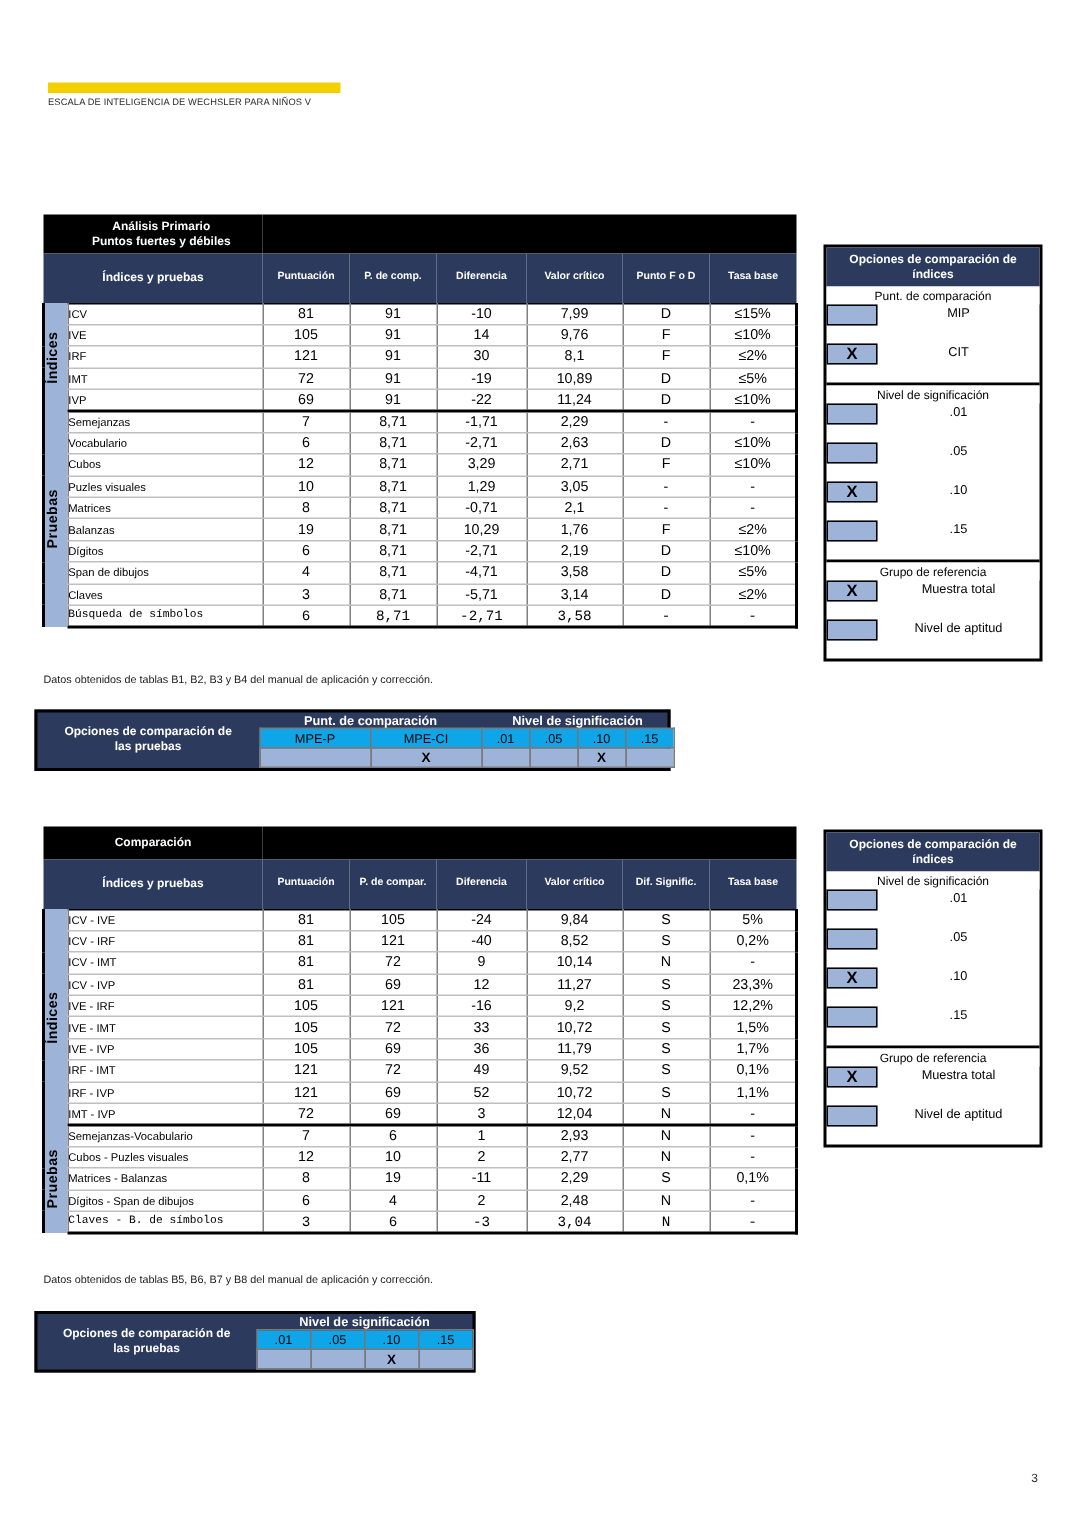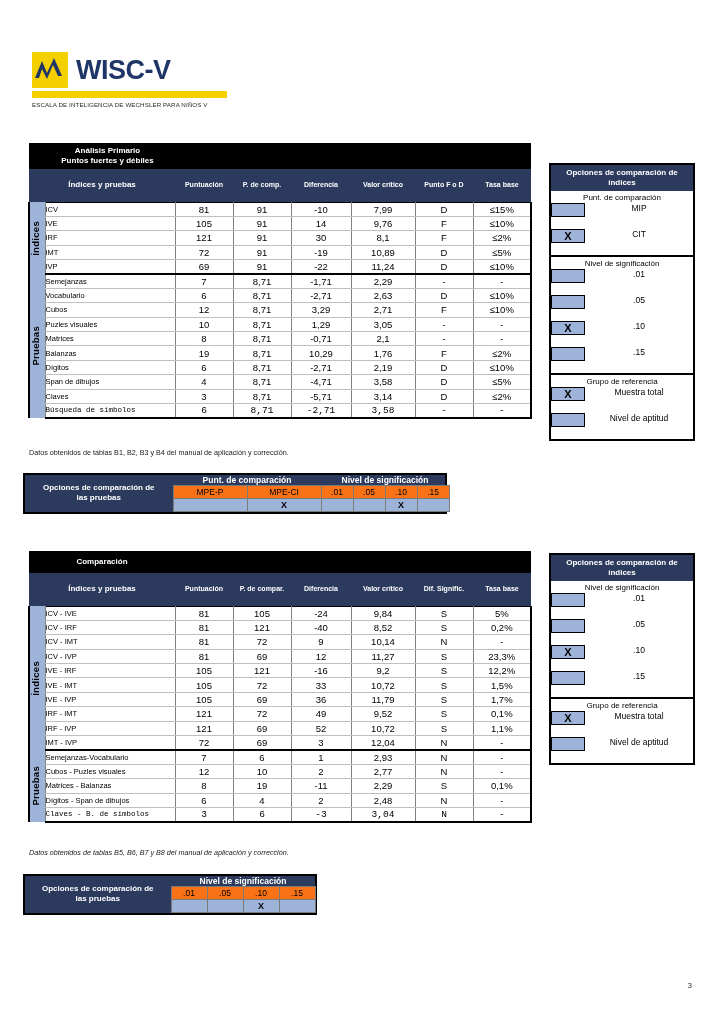--- a/index.html
+++ b/index.html
@@ -88,21 +88,21 @@
   .optbox td { padding:0; }
   .opt-label {
     color:#fff; font-size:8px; font-weight:bold; text-align:center;
     line-height:1.3; padding:2px 3px;
   }
   .opt-grouphdr {
     color:#fff; font-size:8.5px; font-weight:bold; text-align:center;
     padding:1px 2px;
   }
   .opt-val {
-    background:#f97316; color:#000; font-size:8.5px; text-align:center;
+    background:#0ea5e9; color:#000; font-size:8.5px; text-align:center;
     border:1px solid #7a7a7a; height:13px;
   }
   .opt-chk {
     background:#9eb3d8; color:#000; font-size:9px; font-weight:bold;
     text-align:center; border:1px solid #7a7a7a; height:13px;
   }
 
   
   .panel { position:absolute; width:146px; border:2px solid #000; background:#fff; }
   .panel-title {
@@ -130,28 +130,20 @@
   
   #page-number {
     position:absolute; right:26px; bottom:34px;
     font-size:8px; color:#333;
   }
 </style>
 </head>
 <body>
 
 <div id="logo-block">
-  <div class="logo-row">
-    <span class="logo-mark">
-      <svg width="36" height="36" viewBox="0 0 36 36">
-        <path d="M3 26 L10 9 L15 21 L22 6 L30 24 L26 24 L21 13 L15 27 L10 17 L7 26 Z" fill="#1f3568"></path>
-      </svg>
-    </span>
-    <span class="logo-word">WISC-V</span>
-  </div>
   <div class="logo-bar"></div>
   <div class="logo-sub">ESCALA DE INTELIGENCIA DE WECHSLER PARA NIÑOS V</div>
 </div>
 
 <table class="tbl" id="table1" style="left:28px; top:143px; width:502px;">
   <colgroup>
     <col style="width:16px">
       <col style="width:130px">
       <col style="width:58px">
       <col style="width:58px">
@@ -537,21 +529,21 @@
         <td class="cell">6</td>
         <td class="cell">-3</td>
         <td class="cell">3,04</td>
         <td class="cell">N</td>
         <td class="cell outer-right">-</td>
       </tr>
     </tbody>
 
 </table>
 
-<div class="note" style="left:29px; top:848px;font-style:italic;">Datos obtenidos de tablas B5, B6, B7 y B8 del manual de aplicación y corrección.</div>
+<div class="note" style="left:29px; top:848px;">Datos obtenidos de tablas B5, B6, B7 y B8 del manual de aplicación y corrección.</div>
 
 <div class="optbox" style="left:23px; top:874px; width:294px;">
   <table>
     <colgroup>
       <col style="width:146px">
         <col style="width:36px">
         <col style="width:36px">
         <col style="width:36px">
         <col style="width:36px">
     </colgroup>

